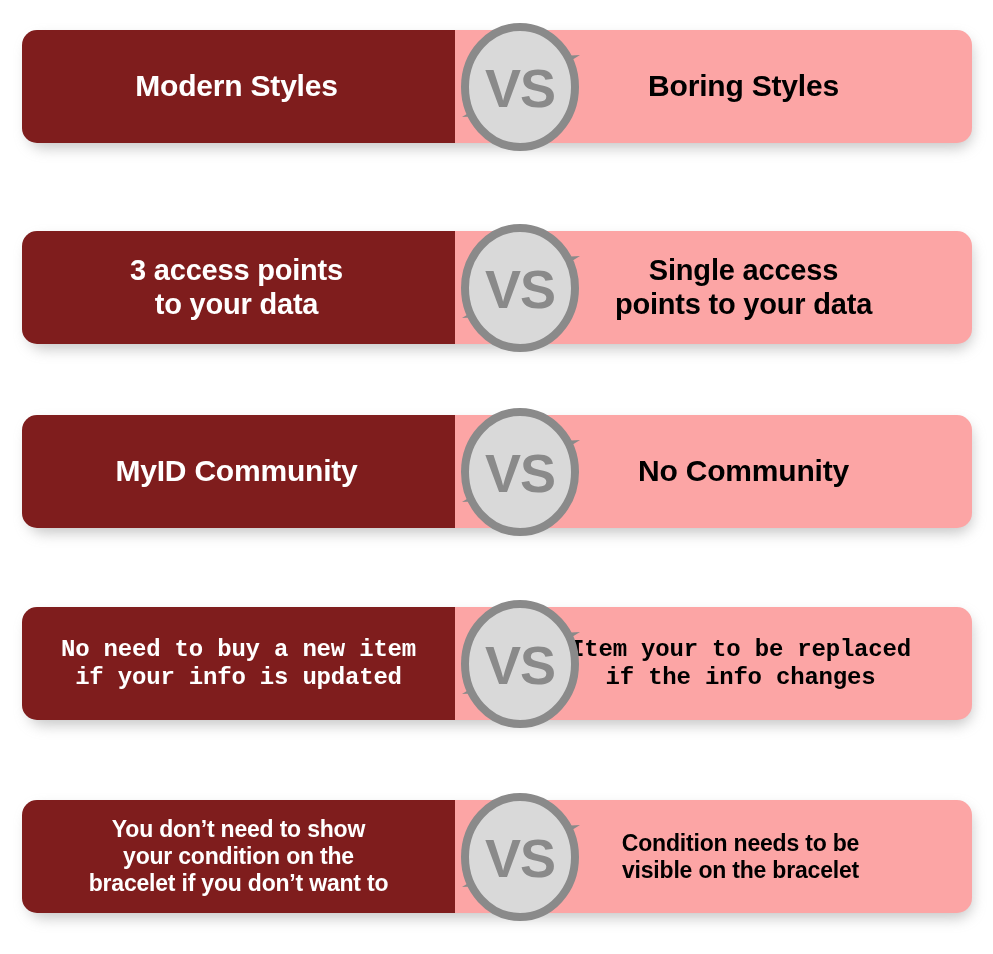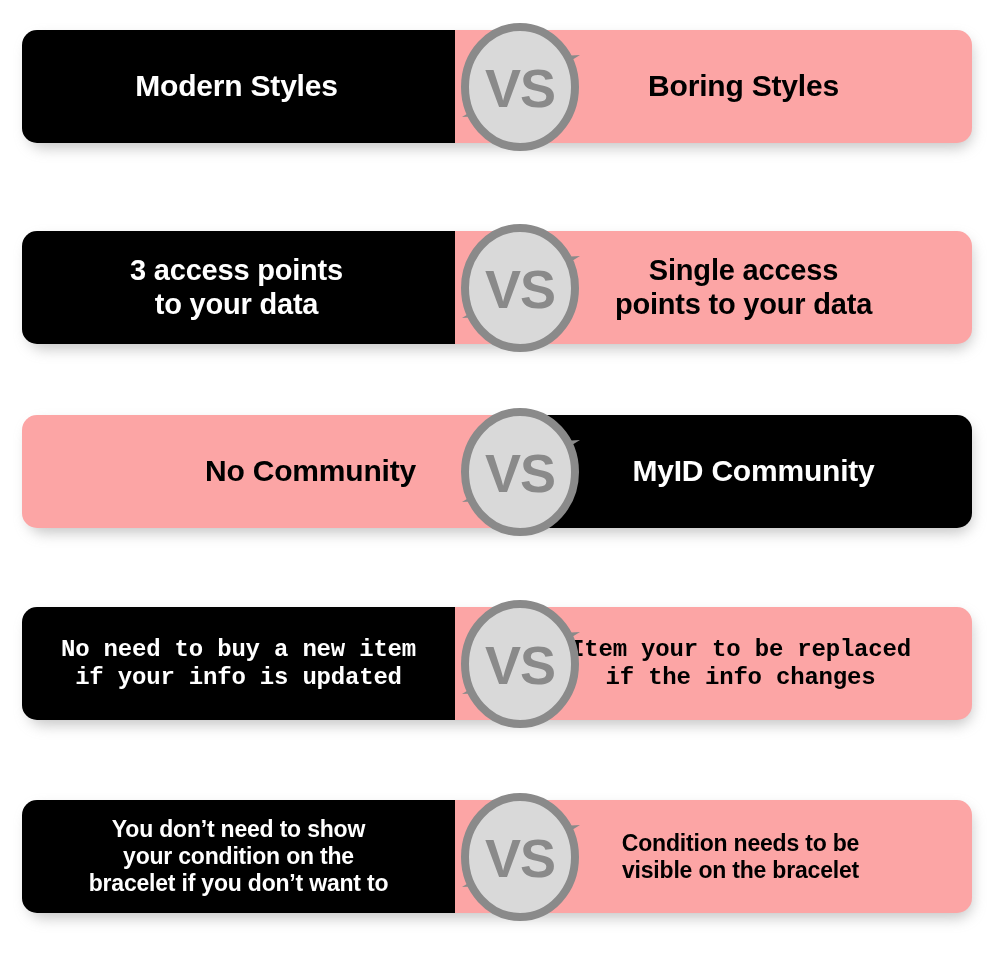--- a/index.html
+++ b/index.html
@@ -57,21 +57,21 @@
 
   .side {
     height: 100%;
     display: flex;
     align-items: center;
     box-sizing: border-box;
   }
 
   .side-left {
     width: 433px;
-    background: #000000;
+    background: #7f1d1d;
     color: #ffffff;
     justify-content: center;
     padding: 0 14px 0 10px;
   }
 
   .side-right {
     width: 517px;
     background: #fca5a5;
     color: #000000;
     justify-content: center;
@@ -165,25 +165,25 @@
         <path d="M 148 38 L 86 76 L 74 42 Z" fill="#8a8a8a"></path>
         <ellipse cx="88" cy="70" rx="55" ry="60" fill="#d9d9d9" stroke="#8a8a8a" stroke-width="8"></ellipse>
         <text class="vs-label" x="88" y="90" text-anchor="middle">VS</text>
       </svg>
     </div>
   </div>
 
   <div class="cmp-row fs-3" style="top:415px;">
     <div class="row-shadow"></div>
     <div class="bar-wrap">
+      <div class="side side-left">
+        <span class="side-text">MyID Community</span>
+      </div>
       <div class="side side-right">
         <span class="side-text">No Community</span>
-      </div>
-      <div class="side side-left">
-        <span class="side-text">MyID Community</span>
       </div>
     </div>
     <div class="vs-badge">
       <svg viewBox="0 0 176 140" xmlns="http://www.w3.org/2000/svg">
         <path d="M 30 100 L 92 62 L 104 96 Z" fill="#8a8a8a"></path>
         <path d="M 148 38 L 86 76 L 74 42 Z" fill="#8a8a8a"></path>
         <ellipse cx="88" cy="70" rx="55" ry="60" fill="#d9d9d9" stroke="#8a8a8a" stroke-width="8"></ellipse>
         <text class="vs-label" x="88" y="90" text-anchor="middle">VS</text>
       </svg>
     </div>

